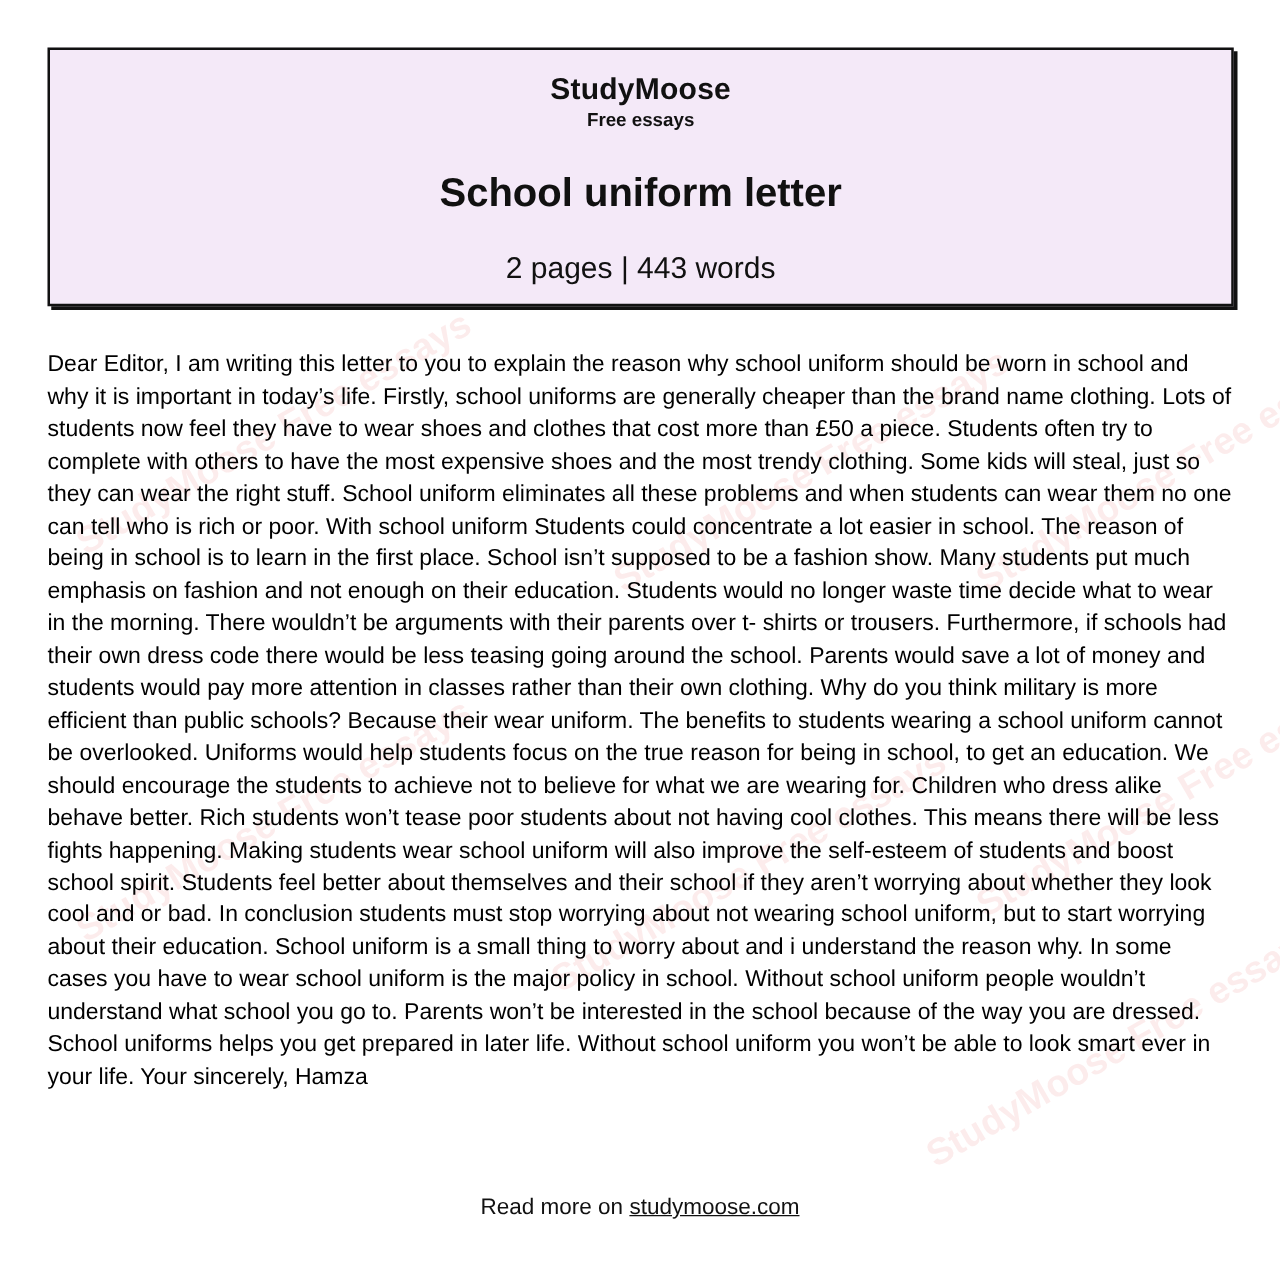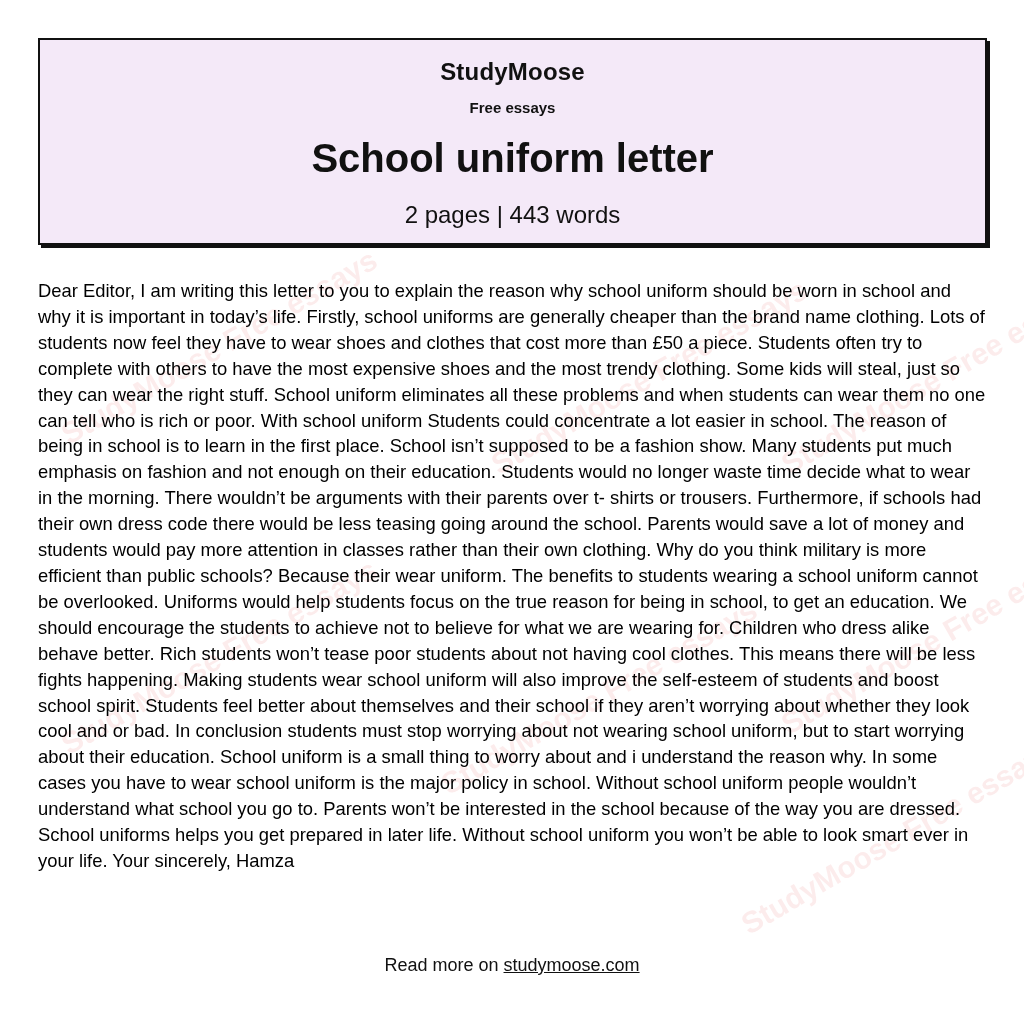--- a/index.html
+++ b/index.html
@@ -14,25 +14,25 @@
       border: 2px solid #111;
       box-shadow: 3px 3px 0 #111;
       text-align: center;
     }
     .brand {
       position: absolute; left: 0; right: 0; top: 18px;
       font-size: 24px; font-weight: bold; color: #111; letter-spacing: 0.2px;
     }
     .tagline {
       position: absolute; left: 0; right: 0; top: 48px;
-      font-size: 15px; font-weight: bold; color: #111; margin-top: 11px;
+      font-size: 15px; font-weight: bold; color: #111;
     }
     .title {
       position: absolute; left: 0; right: 0; top: 96px;
-      font-size: 40px; font-weight: bold; color: #111;
+      font-size: 32px; font-weight: bold; color: #111;
     }
     .meta {
       position: absolute; left: 0; right: 0; top: 161px;
       font-size: 24px; color: #111;
     }
     .essay {
       position: absolute; left: 38px; top: 278px; width: 950px;
       font-size: 18.4px; line-height: 25.9px; color: #000000;
       margin: 0;
     }

